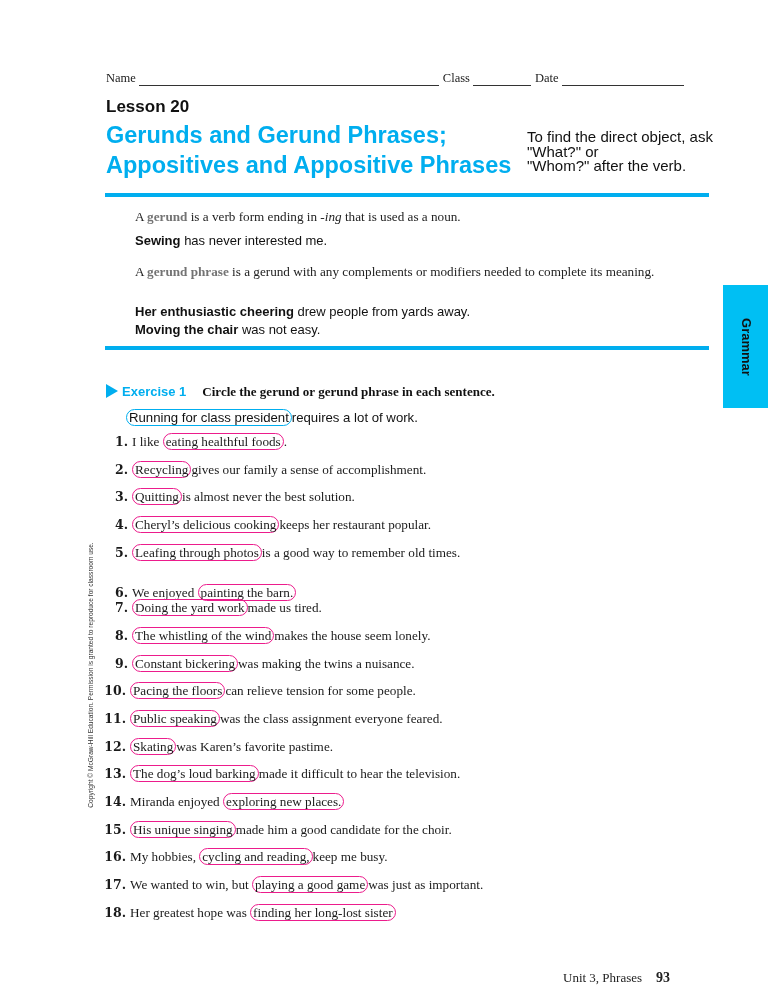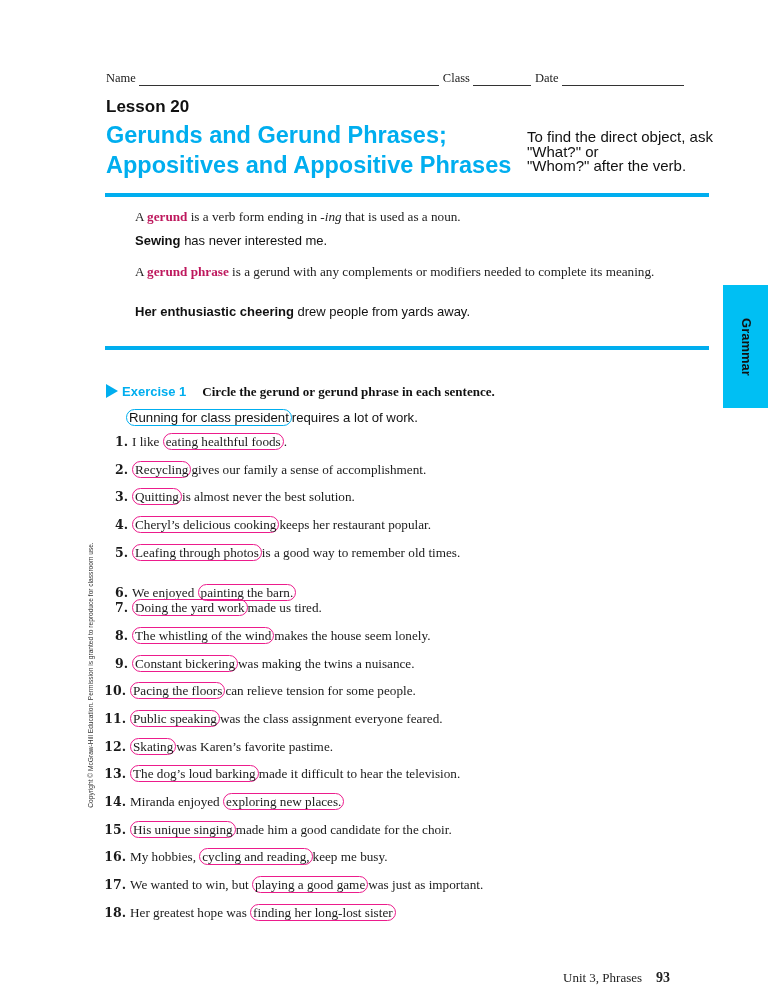--- a/index.html
+++ b/index.html
@@ -14,21 +14,21 @@
   .nameline .lbl { margin-right: 3px; }
   .nameline .blank { border-bottom: 1px solid #333; height: 12px; margin-right: 4px; }
 
   .lesson { left: 106px; top: 97px; font-size: 17px; font-weight: bold; color: #111; }
   .title { left: 106px; top: 120px; font-size: 23.5px; font-weight: bold; color: #00aeef; line-height: 30px; }
   .note { left: 527px; top: 130px; width: 240px; font-size: 15px; line-height: 14.5px; color: #111; }
 
   .rule { left: 105px; width: 604px; height: 4px; background: #00aeef; }
 
   .def { left: 135px; font-size: 13.2px; line-height: 19px; color: #222; width: 560px; }
-  .def .term { color: #be185d; font-weight: bold; }
+  .def .term { color: #737373; font-weight: bold; }
   .def i { font-style: italic; }
   .ex { left: 135px; font-size: 13px; color: #111; line-height: 18px; }
   .ex b { font-weight: bold; }
 
   .tab { left: 723px; top: 285px; width: 45px; height: 123px; background: #00bff3; }
   .tab span { position: absolute; left: 50%; top: 50%; transform: translate(-50%,-50%) rotate(90deg);
               font-size: 13px; font-weight: bold; color: #111; white-space: nowrap; }
 
   .copyright { left: 90px; top: 675px; transform: translate(-50%,-50%) rotate(-90deg); white-space: nowrap;
                font-size: 6.6px; color: #333; }
@@ -78,20 +78,21 @@
   <span>A </span><span class="term">gerund</span><span> is a verb form ending in </span><i>-ing</i><span> that is used as a noun.</span>
 </div>
 <div class="abs ex sans" style="top:232px">
   <b>Sewing</b><span> has never interested me.</span>
 </div>
 <div class="abs def serif" style="top:262px">
   <span>A </span><span class="term">gerund phrase</span><span> is a gerund with any complements or modifiers needed to complete its meaning.</span>
 </div>
 <div class="abs ex sans" style="top:303px">
   <div><b>Her enthusiastic cheering</b><span> drew people from yards away.</span></div>
+  <div><b>Moving the chair</b><span> was not easy.</span></div>
 </div>
 
 <div class="abs rule" style="top:346px"></div>
 
 <div class="abs tab sans">
   <span>Grammar</span>
 </div>
 
 <div class="abs copyright sans">Copyright © McGraw-Hill Education. Permission is granted to reproduce for classroom use.</div>
 

